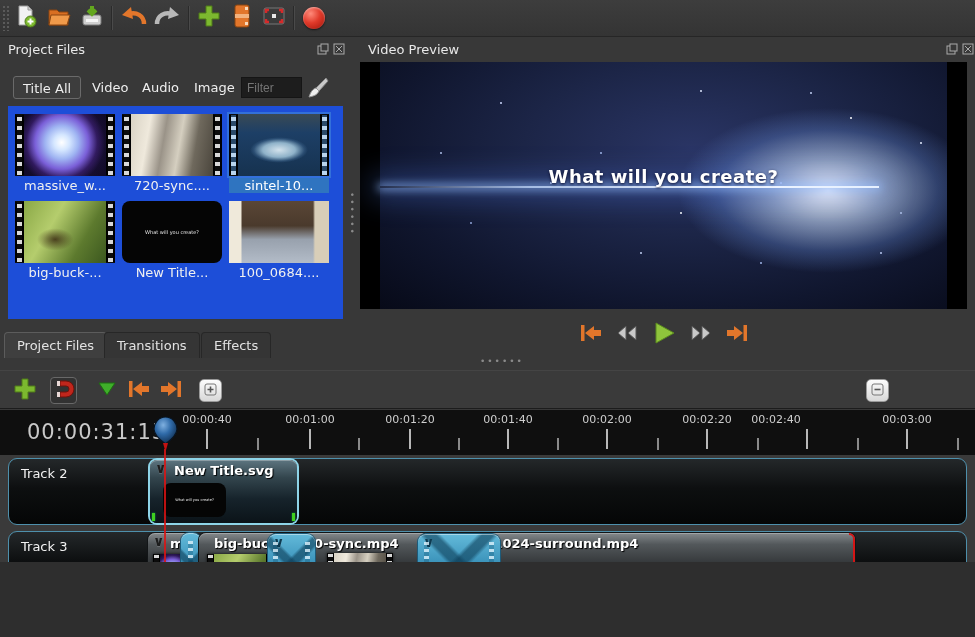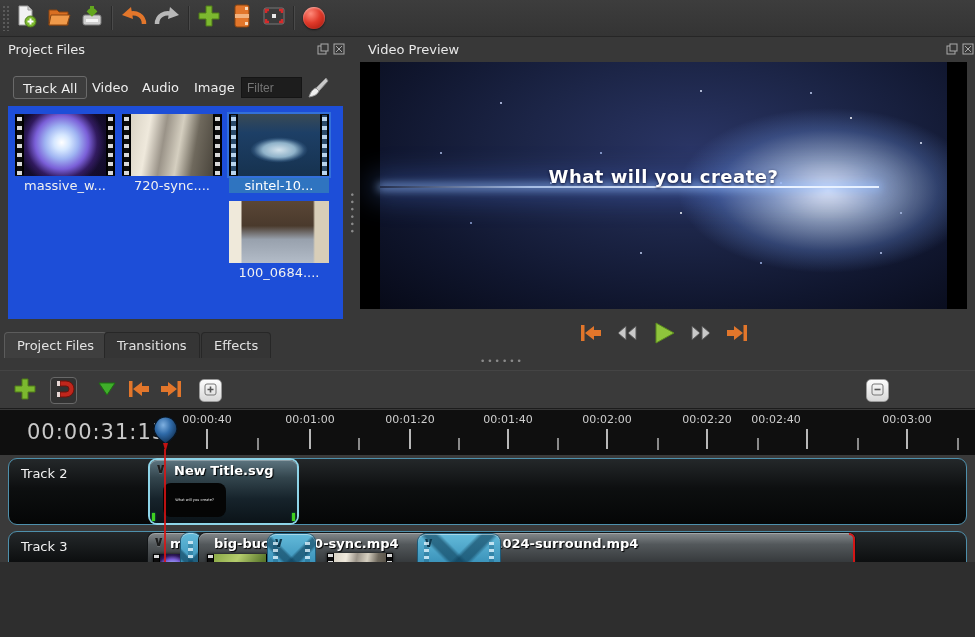--- a/index.html
+++ b/index.html
@@ -205,21 +205,21 @@
           </svg>
       </span>
       <span>
         <svg width="12" height="12" viewBox="0 0 12 12">
             <rect x="1" y="1" width="10" height="10" fill="none" stroke="#aaa"></rect>
             <path d="M3 3 l6 6 M9 3 l-6 6" stroke="#aaa"></path>
           </svg>
       </span>
     </div>
 
-    <div class="filter-tab boxed" style="left:13px">Track All</div>
+    <div class="filter-tab boxed" style="left:13px">Title All</div>
     <div class="filter-tab" style="left:92px">Video</div>
     <div class="filter-tab" style="left:142px">Audio</div>
     <div class="filter-tab" style="left:194px">Image</div>
     <input class="filter-input" placeholder="Filter" style="">
     <span style="position:absolute;left:306px;top:76px">
       <svg width="24" height="24" viewBox="0 0 24 24">
         <path d="M20 2 L10 12 l3 3 L22 5 Z" fill="#c9c9c9" stroke="#888"></path>
         <path d="M10 12 c-3 1 -5 3 -7 9 c5 -1 8 -2 10 -6 Z" fill="#efefef" stroke="#999"></path>
       </svg>
     </span>
@@ -244,20 +244,32 @@
       </div>
       <div class="thumb-item" style="left:221px;top:8px">
         <div class="film" style="box-shadow:0 0 0 2px rgba(70,140,220,.55)">
             <div class="holes" style="background-image:repeating-linear-gradient(180deg,#2a4a6a 0 2px,#b8d4ee 2px 6px,#2a4a6a 6px 9px);background-color:#1d3a58"></div>
             <div class="film-img img-sintel"></div>
             <div class="holes" style="background-image:repeating-linear-gradient(180deg,#2a4a6a 0 2px,#b8d4ee 2px 6px,#2a4a6a 6px 9px);background-color:#1d3a58"></div>
           </div>
         <div class="thumb-label selected">sintel-10...</div>
       </div>
 
+      <div class="thumb-item" style="left:7px;top:95px">
+        <div class="film">
+            <div class="holes"></div>
+            <div class="film-img img-bigbuck"></div>
+            <div class="holes"></div>
+          </div>
+        <div class="thumb-label">big-buck-...</div>
+      </div>
+      <div class="thumb-item" style="left:114px;top:95px">
+        <div class="title-thumb" style="width:100px;height:62px;font-size:5px">What will you create?</div>
+        <div class="thumb-label">New Title...</div>
+      </div>
       <div class="thumb-item" style="left:221px;top:95px">
         <div class="img-bedroom" style="width:100px;height:62px"></div>
         <div class="thumb-label">100_0684....</div>
       </div>
     </div>
 
     <div class="bottom-tab active" style="left:4px">Project Files</div>
     <div class="bottom-tab" style="left:104px">Transitions</div>
     <div class="bottom-tab" style="left:201px">Effects</div>
   </div>

